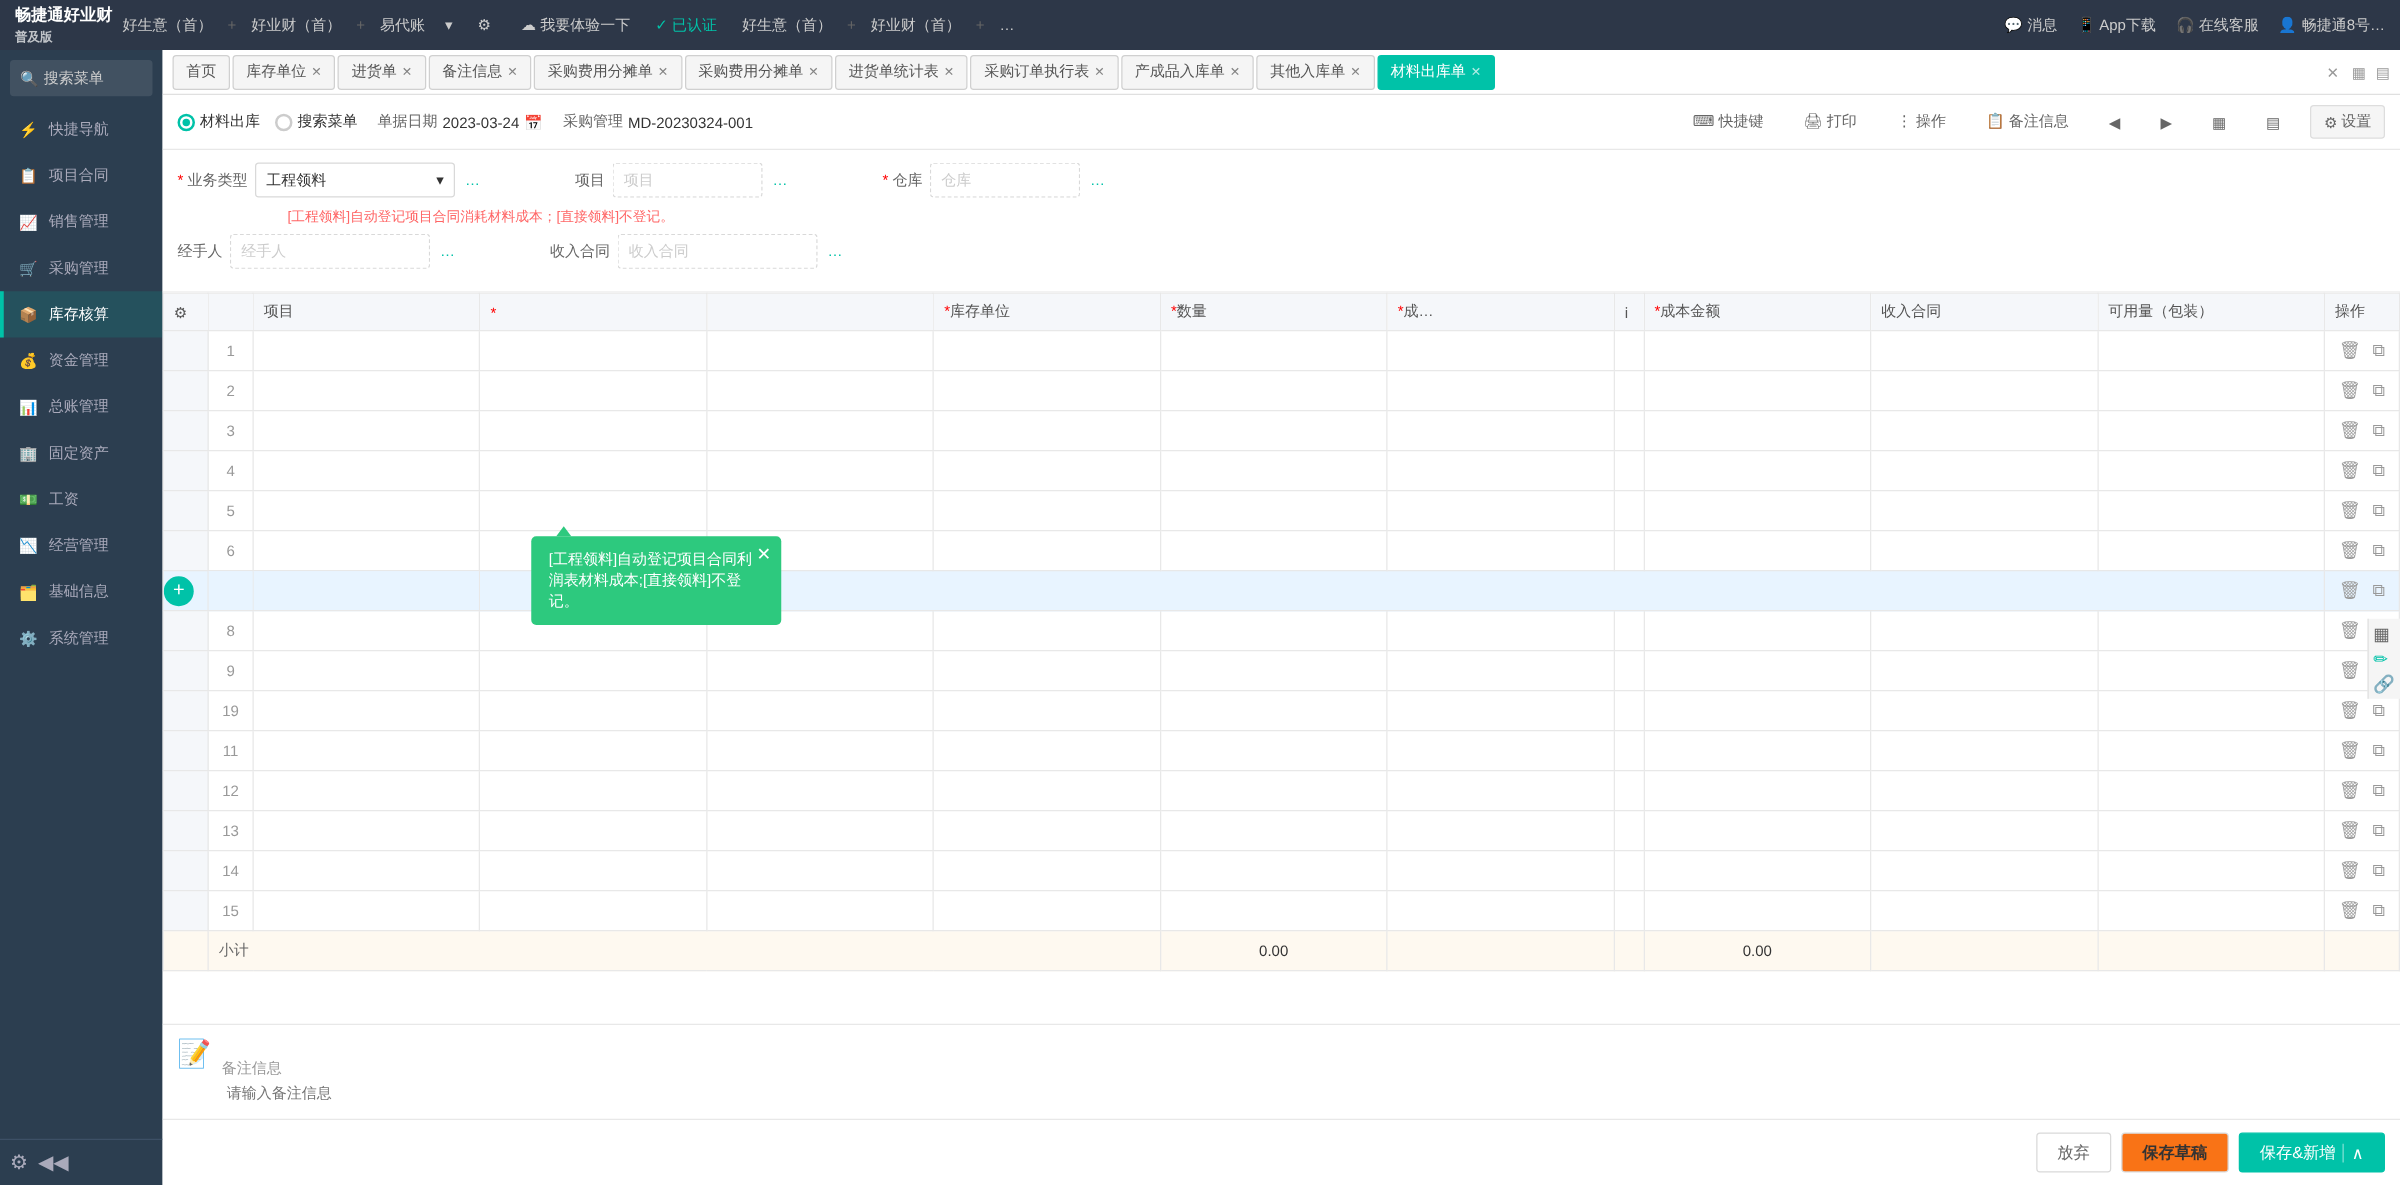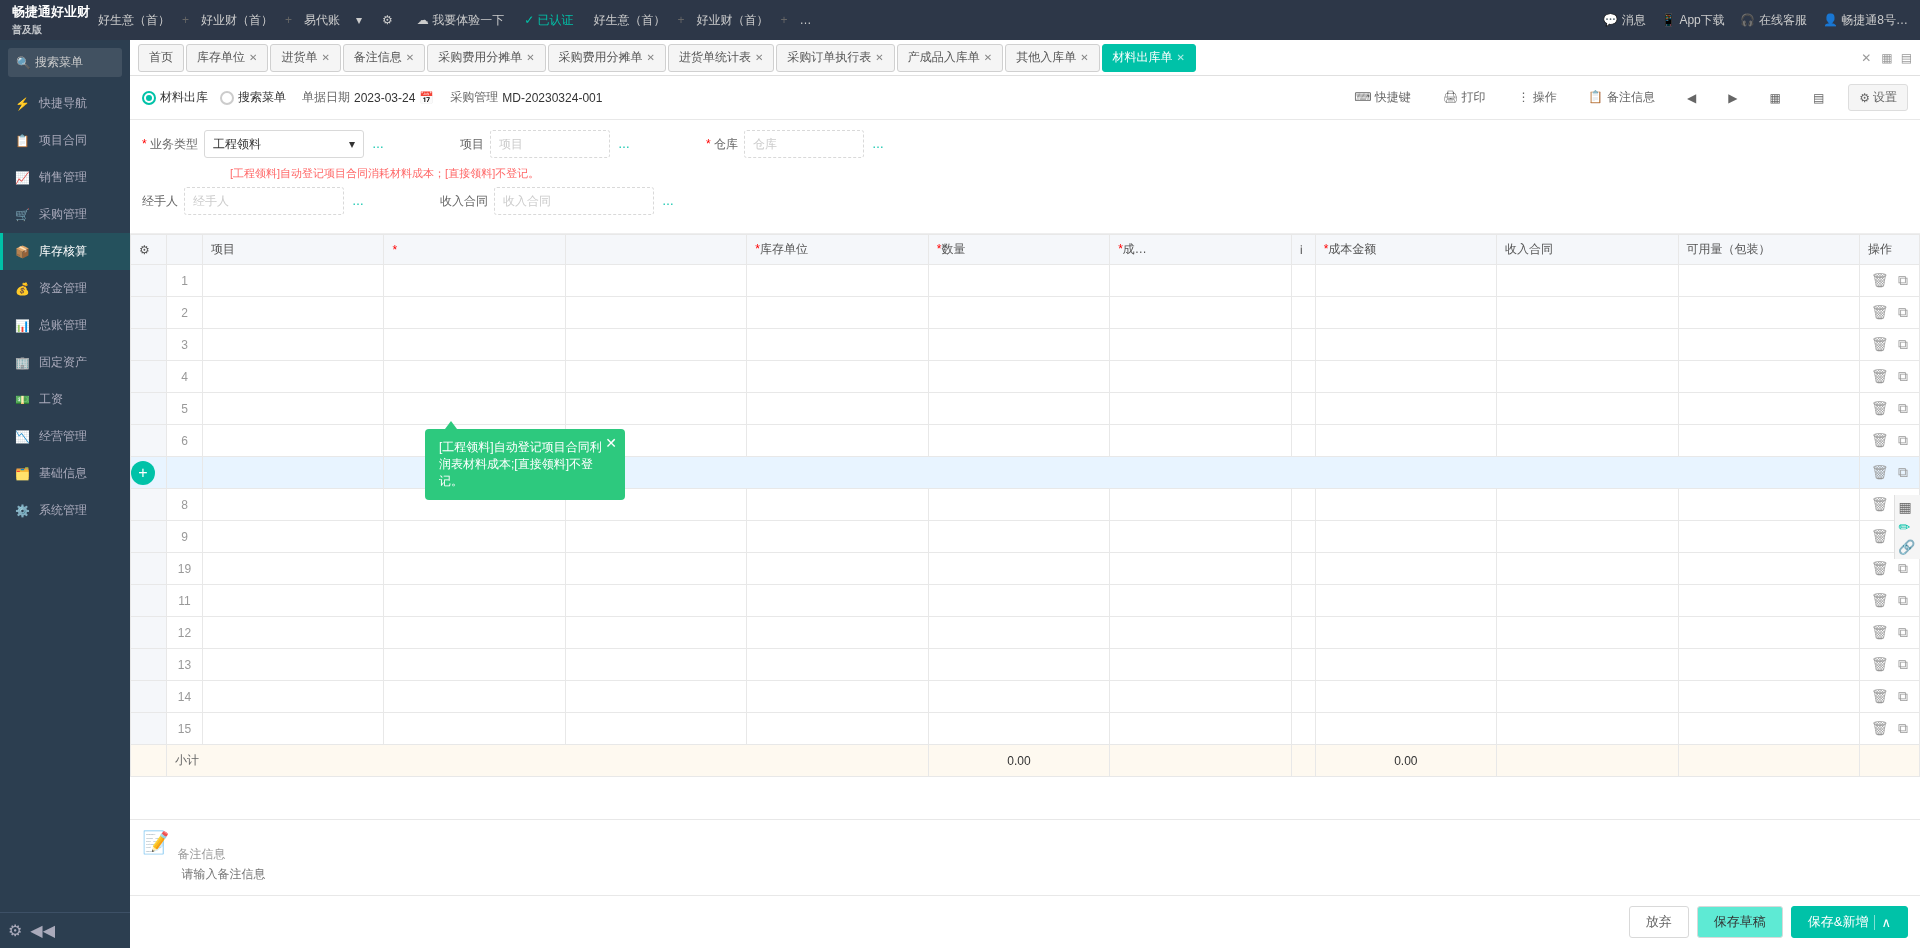--- a/index.html
+++ b/index.html
@@ -73,21 +73,21 @@
     
     .page-footer { padding: 10px 12px; background: #fff; border-top: 1px solid #e8e8e8; flex-shrink: 0; }
     .notes-area { display: flex; align-items: flex-start; gap: 8px; }
     .notes-label { color: #999; font-size: 12px; margin-top: 16px; }
     .notes-input { flex: 1; border: none; padding: 4px; font-size: 12px; color: #999; resize: none; }
     
     
     .bottom-bar { display: flex; justify-content: flex-end; align-items: center; padding: 10px 12px; background: #fff; border-top: 1px solid #e8e8e8; gap: 8px; }
     .btn { padding: 6px 16px; border-radius: 3px; cursor: pointer; font-size: 13px; border: 1px solid #d9d9d9; }
     .btn-default { background: #fff; color: #666; }
-    .btn-outline { background: #5eead4; color: #333; border-color: #d9d9d9; }
+    .btn-outline { background: #f97316; color: #333; border-color: #d9d9d9; font-weight: bold; }
     .btn-primary { background: #00c2a8; color: #fff; border-color: #00c2a8; display: flex; align-items: center; gap: 4px; }
     
     
     .tooltip-popup { position: absolute; background: #2dc97e; color: #fff; border-radius: 4px; padding: 10px 14px; font-size: 12px; width: 200px; z-index: 100; left: 310px; top: 195px; }
     .tooltip-close { position: absolute; top: 6px; right: 8px; cursor: pointer; font-size: 14px; }
     .tooltip-arrow { position: absolute; left: 20px; top: -8px; width: 0; height: 0; border-left: 6px solid transparent; border-right: 6px solid transparent; border-bottom: 8px solid #2dc97e; }
     
     
     .warning-text { color: #f66; font-size: 11px; }
     

